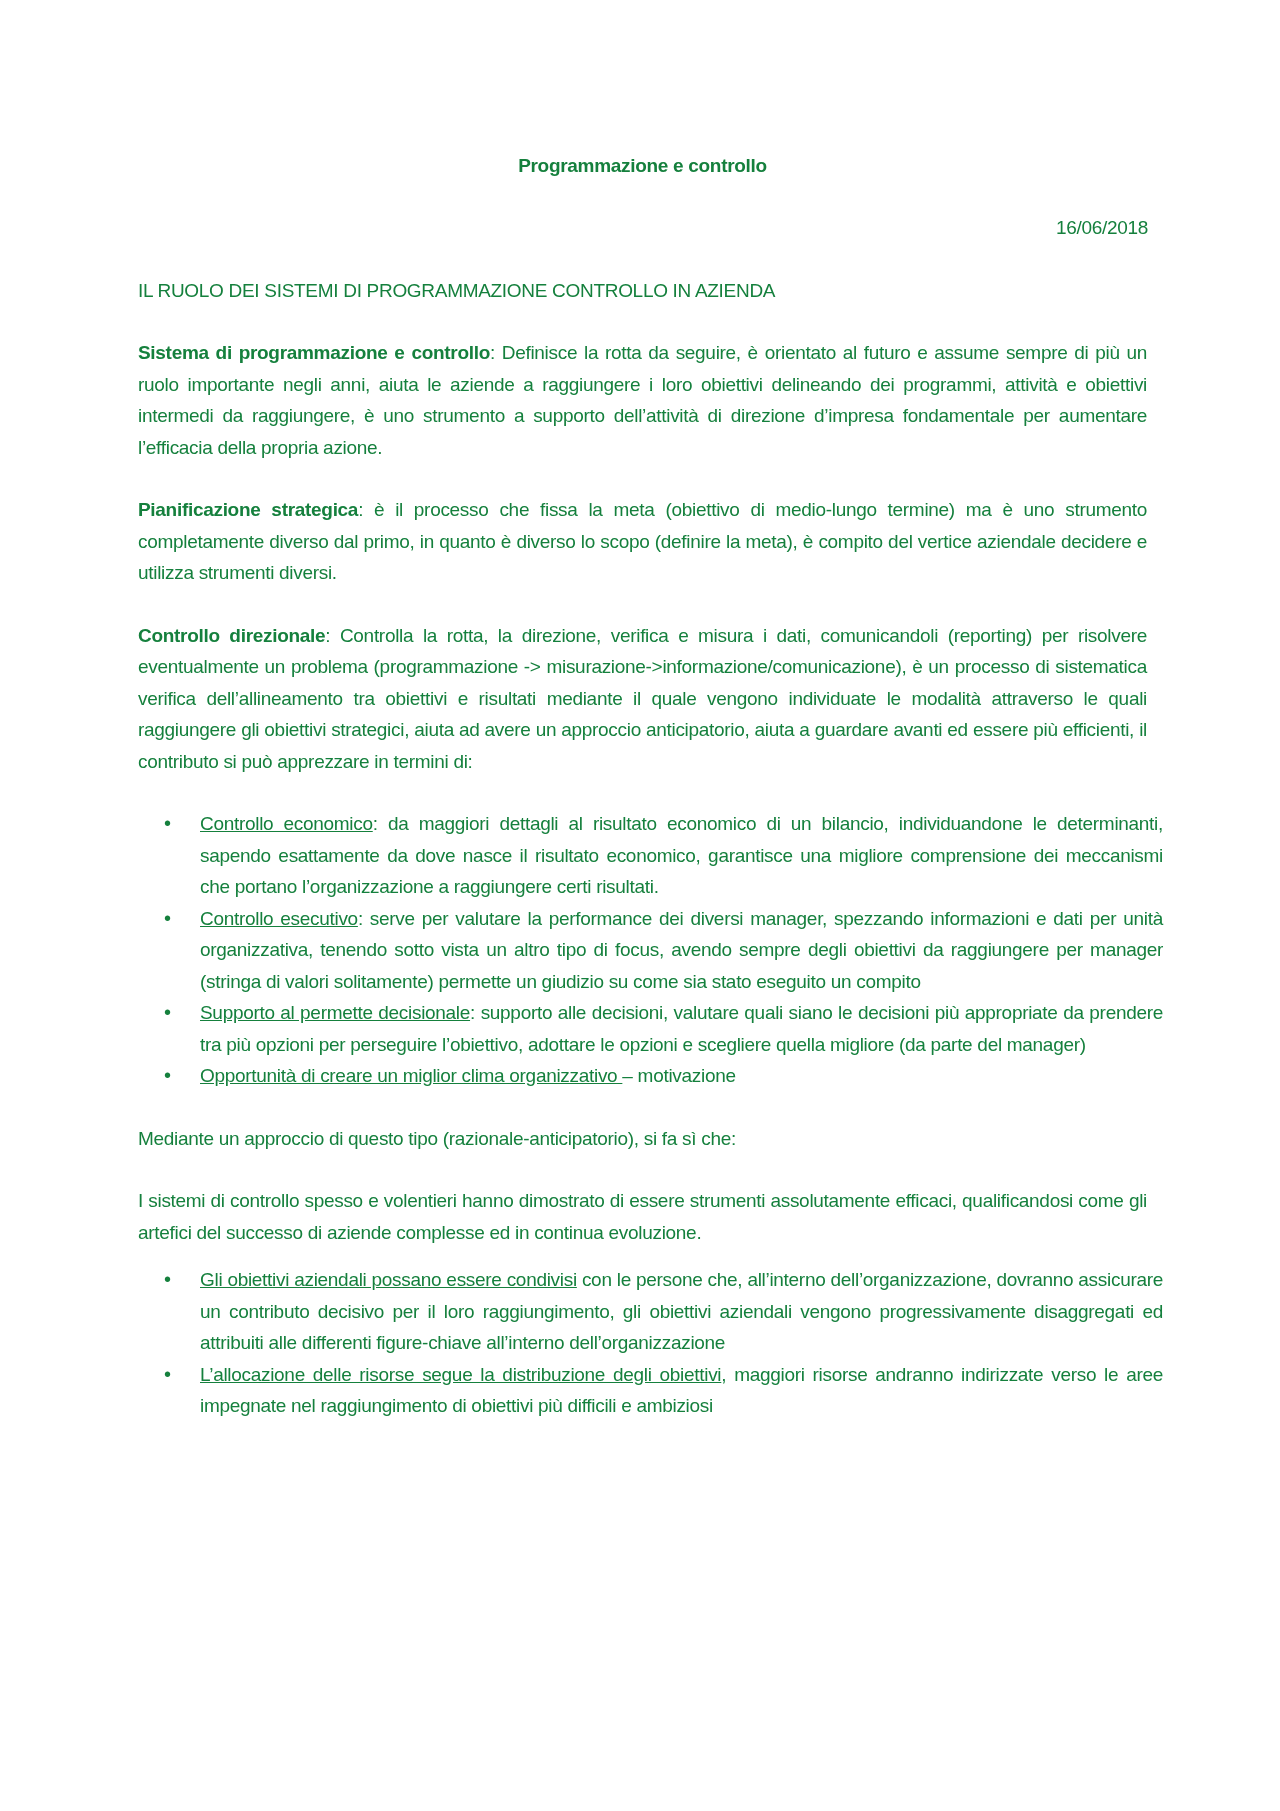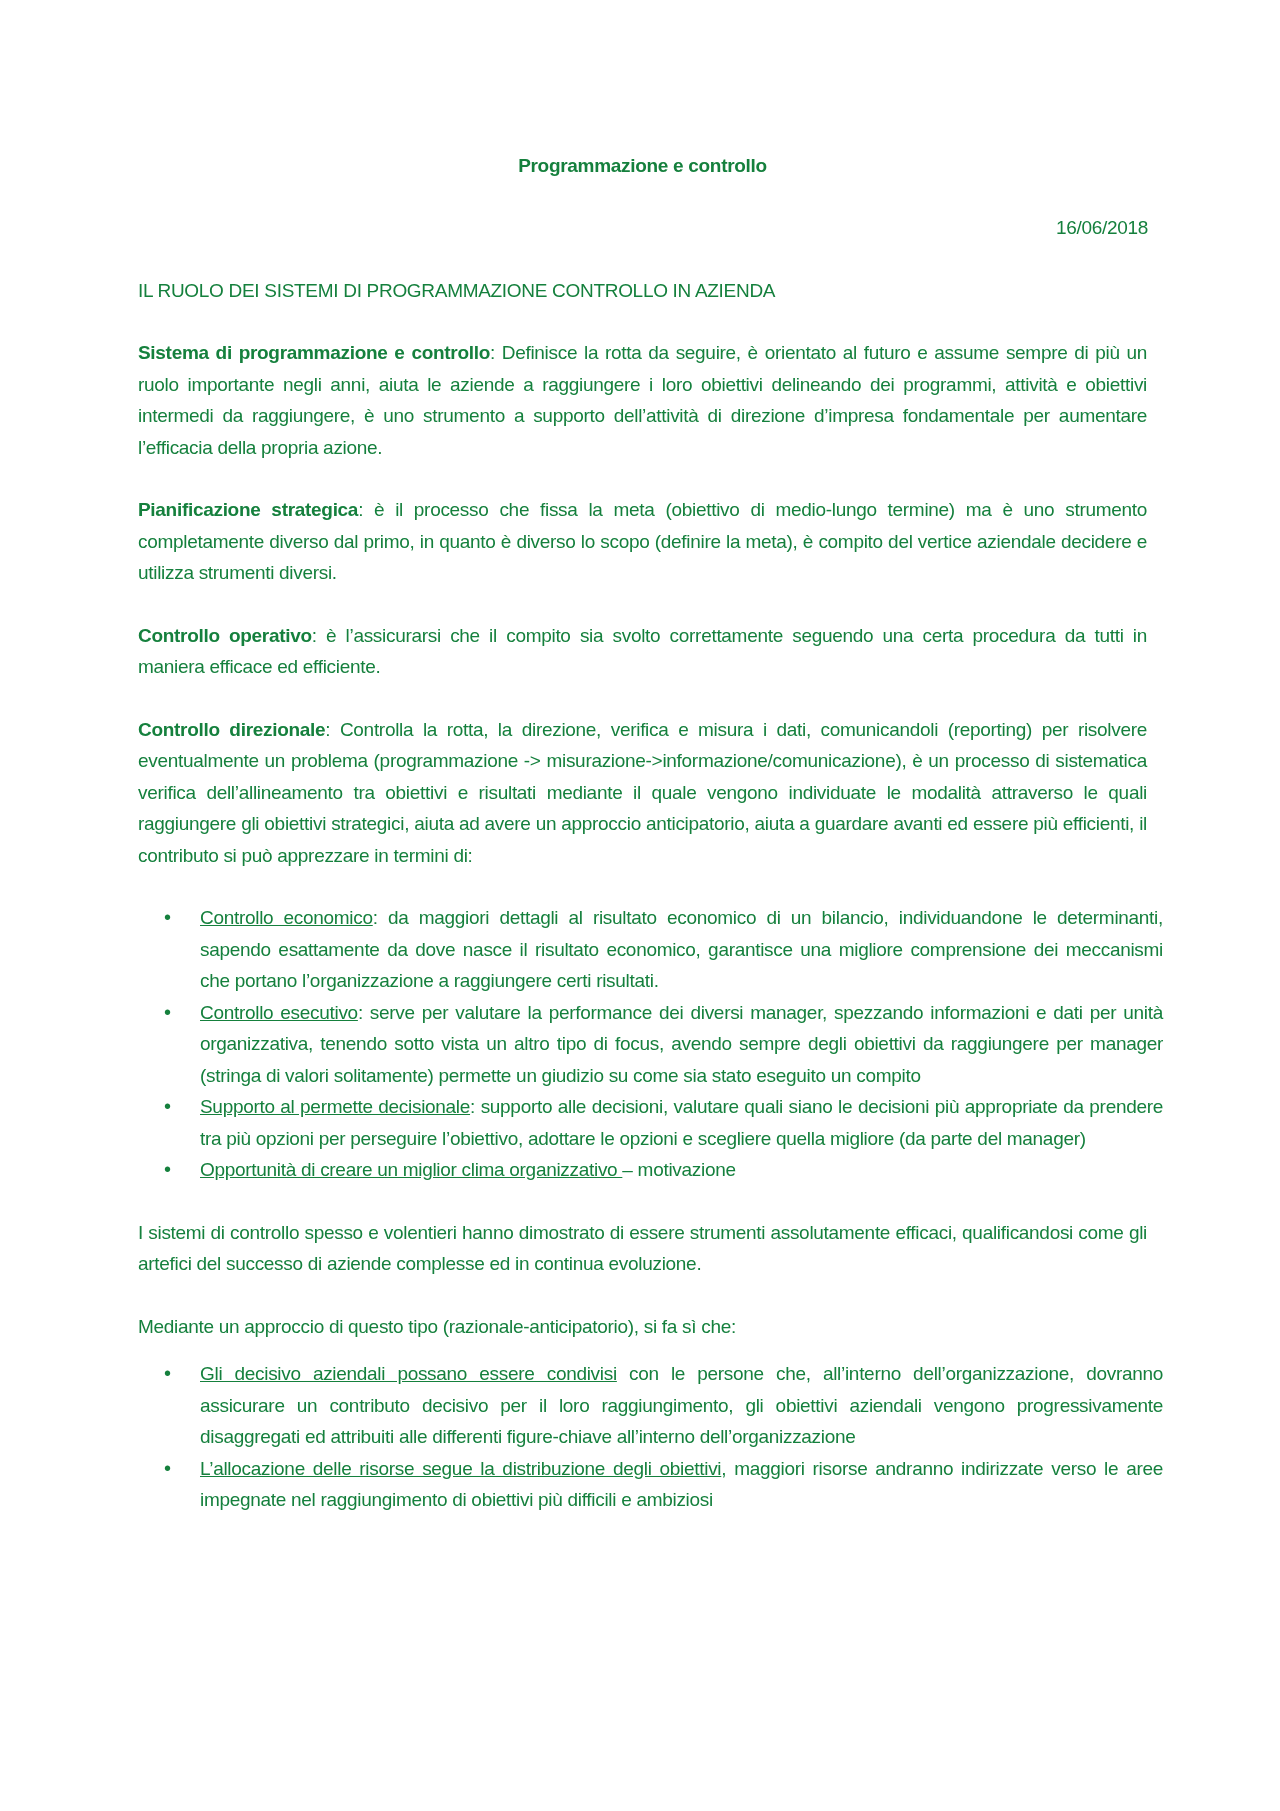--- a/index.html
+++ b/index.html
@@ -61,32 +61,31 @@
 <div class="page">
   <p class="title">Programmazione e controllo</p>
   <p class="date">16/06/2018</p>
   <p class="heading">IL RUOLO DEI SISTEMI DI PROGRAMMAZIONE CONTROLLO IN AZIENDA</p>
 
   <p class="para"><span class="lead">Sistema di programmazione e controllo</span><span>: Definisce la rotta da seguire, è orientato al futuro e assume sempre di più un ruolo importante negli anni, aiuta le aziende a raggiungere i loro obiettivi delineando dei programmi, attività e obiettivi intermedi da raggiungere, è uno strumento a supporto dell’attività di direzione d’impresa fondamentale per aumentare l’efficacia della propria azione.</span></p>
 
   <p class="para"><span class="lead">Pianificazione strategica</span><span>: è il processo che fissa la meta (obiettivo di medio-lungo termine) ma è uno strumento completamente diverso dal primo, in quanto è diverso lo scopo (definire la meta), è compito del vertice aziendale decidere e utilizza strumenti diversi.</span></p>
 
 
-  <p class="para"><span class="lead">Controllo operativo</span><span>: è l’assicurarsi che il compito sia svolto correttamente seguendo una certa procedura da tutti in maniera efficace ed efficiente.</span></p>
 
   <p class="para"><span class="lead">Controllo direzionale</span><span>: Controlla la rotta, la direzione, verifica e misura i dati, comunicandoli (reporting) per risolvere eventualmente un problema (programmazione -&gt; misurazione-&gt;informazione/comunicazione), è un processo di sistematica verifica dell’allineamento tra obiettivi e risultati mediante il quale vengono individuate le modalità attraverso le quali raggiungere gli obiettivi strategici, aiuta ad avere un approccio anticipatorio, aiuta a guardare avanti ed essere più efficienti, il contributo si può apprezzare in termini di:</span></p>
 
   <ul class="bullets after-gap">
     <li><span class="bullet">•</span><span class="u">Controllo economico</span><span>: da maggiori dettagli al risultato economico di un bilancio, individuandone le determinanti, sapendo esattamente da dove nasce il risultato economico, garantisce una migliore comprensione dei meccanismi che portano l’organizzazione a raggiungere certi risultati.</span></li>
     <li><span class="bullet">•</span><span class="u">Controllo esecutivo</span><span>: serve per valutare la performance dei diversi manager, spezzando informazioni e dati per unità organizzativa, tenendo sotto vista un altro tipo di focus, avendo sempre degli obiettivi da raggiungere per manager (stringa di valori solitamente) permette un giudizio su come sia stato eseguito un compito</span></li>
     <li><span class="bullet">•</span><span class="u">Supporto al permette decisionale</span><span>: supporto alle decisioni, valutare quali siano le decisioni più appropriate da prendere tra più opzioni per perseguire l’obiettivo, adottare le opzioni e scegliere quella migliore (da parte del manager)</span></li>
     <li><span class="bullet">•</span><span class="u">Opportunità di creare un miglior clima organizzativo </span><span>– motivazione</span></li>
   </ul>
 
+  <p class="para">Mediante un approccio di questo tipo (razionale-anticipatorio), si fa sì che:</p>
+
   <p class="para">I sistemi di controllo spesso e volentieri hanno dimostrato di essere strumenti assolutamente efficaci, qualificandosi come gli artefici del successo di aziende complesse ed in continua evoluzione.</p>
 
-  <p class="para">Mediante un approccio di questo tipo (razionale-anticipatorio), si fa sì che:</p>
-
   <ul class="bullets">
-    <li><span class="bullet">•</span><span class="u">Gli decisivo aziendali possano essere condivisi</span><span> con le persone che, all’interno dell’organizzazione, dovranno assicurare un contributo decisivo per il loro raggiungimento, gli obiettivi aziendali vengono progressivamente disaggregati ed attribuiti alle differenti figure-chiave all’interno dell’organizzazione</span></li>
+    <li><span class="bullet">•</span><span class="u">Gli obiettivi aziendali possano essere condivisi</span><span> con le persone che, all’interno dell’organizzazione, dovranno assicurare un contributo decisivo per il loro raggiungimento, gli obiettivi aziendali vengono progressivamente disaggregati ed attribuiti alle differenti figure-chiave all’interno dell’organizzazione</span></li>
     <li><span class="bullet">•</span><span class="u">L’allocazione delle risorse segue la distribuzione degli obiettivi</span><span>, maggiori risorse andranno indirizzate verso le aree impegnate nel raggiungimento di obiettivi più difficili e ambiziosi</span></li>
   </ul>
 </div>
 
 </body></html>

